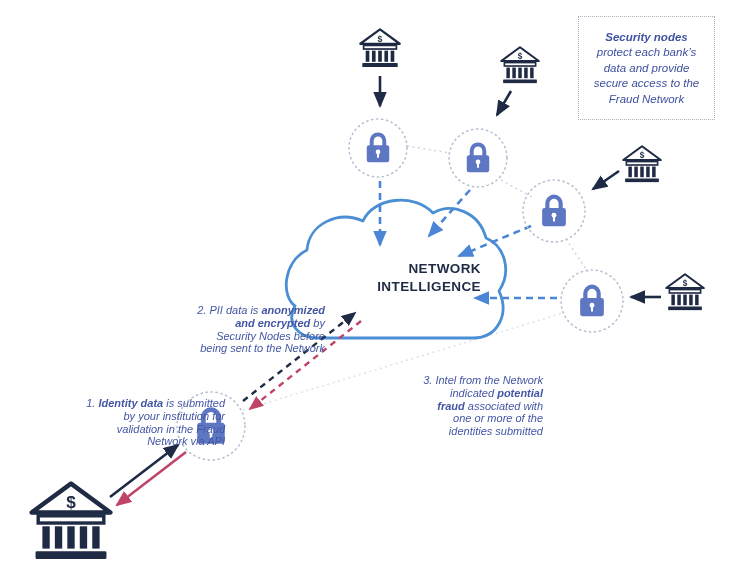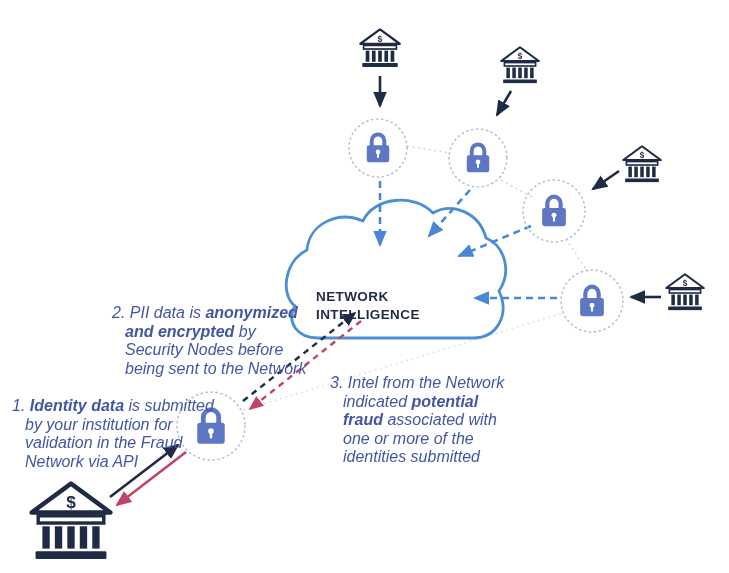--- a/index.html
+++ b/index.html
@@ -2,27 +2,27 @@
 <html><head>
 <meta charset="utf-8">
 <style>
   html,body{margin:0;padding:0;background:#ffffff;}
   .stage{
     position:relative;width:729px;height:573px;background:#ffffff;
     font-family:"Liberation Sans",sans-serif;overflow:hidden;
   }
   .stage svg{position:absolute;left:0;top:0;}
   .note{
-    position:absolute;font-style:italic;font-size:16px;line-height:1.16;
-    color:#4356a4;white-space:pre-line;padding-left:13px;text-indent:-13px;
+    position:absolute;font-style:italic;font-size:11px;line-height:1.16;
+    color:#4356a4;white-space:pre-line;padding-left:13px;text-indent:-13px;text-align:right;
   }
   .note b{font-weight:bold;}
   .cloud-label{
-    position:absolute;left:316px;top:260px;width:165px;text-align:left;
-    font-weight:bold;font-size:13.5px;letter-spacing:.4px;color:#1f2a44;line-height:1.32;margin-top:28px;
+    position:absolute;left:316px;top:260px;width:165px;text-align:right;
+    font-weight:bold;font-size:13.5px;letter-spacing:.4px;color:#1f2a44;line-height:1.32;
   }
   .info-box{
     position:absolute;left:578px;top:16px;width:137px;box-sizing:border-box;
     border:1.5px dotted #a7afbd;padding:13px 8px 12px;text-align:center;
     color:#3f51a0;font-style:italic;font-size:11.5px;line-height:1.34;
   }
   .info-box .title{font-weight:bold;}
   .info-box .body{white-space:pre-line;}
 </style>
 </head>
@@ -118,20 +118,27 @@
       <path d="M511 91 L497 115" marker-end="url(#mNavy)"></path>
       <path d="M619 171 L593 189" marker-end="url(#mNavy)"></path>
       <path d="M661 297 L631 297" marker-end="url(#mNavy)"></path>
       <path d="M110 497 L178 445" marker-end="url(#mNavy)"></path>
     </g>
     <path d="M186 452 L117 505" stroke="#c04468" stroke-width="2.6" fill="none" marker-end="url(#mRed)"></path>
   </svg>
 
   <div class="cloud-label">NETWORK INTELLIGENCE</div>
 
+  <div class="info-box">
+      <div class="title">Security nodes</div>
+      <div class="body">protect each bank’s
+data and provide
+secure access to the
+Fraud Network</div>
+    </div>
 
   <div class="note" style="left:12px;top:397px;width:200px"><span>1. </span><b>Identity data</b><span> is submitted
 by your institution for
 validation in the Fraud
 Network via API</span></div>
 
   <div class="note" style="left:112px;top:304px;width:200px"><span>2. PII data is </span><b>anonymized
 and encrypted</b><span> by
 Security Nodes before
 being sent to the Network</span></div>

